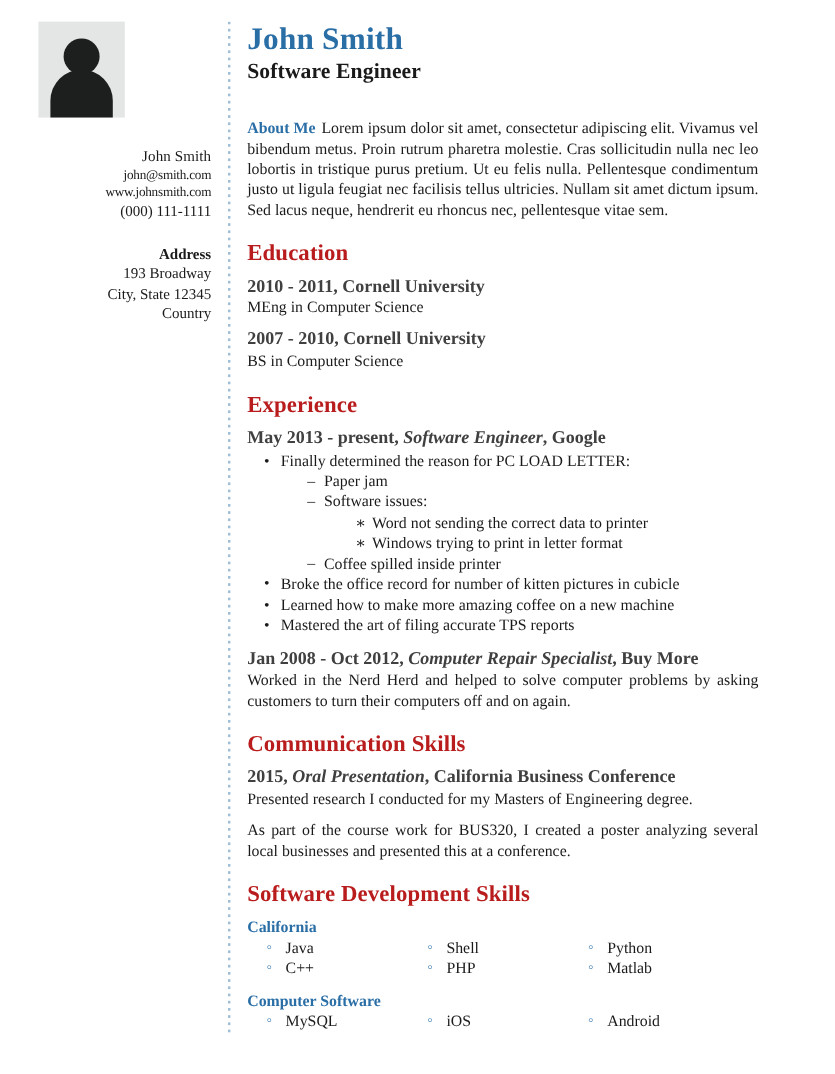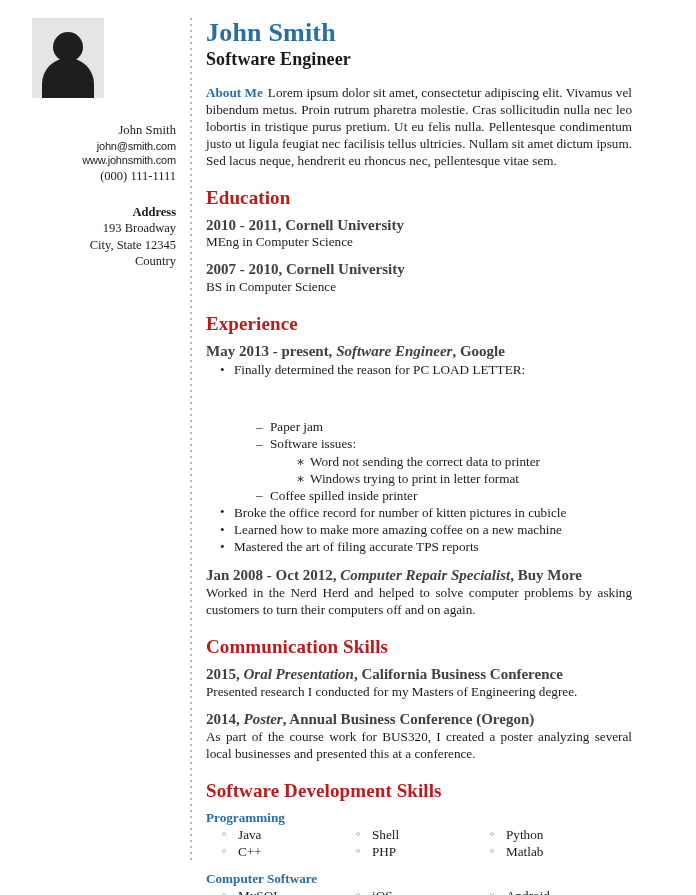--- a/index.html
+++ b/index.html
@@ -71,21 +71,21 @@
 
   .contact {
     margin-top: 24px;
     line-height: 1.33;
   }
   .contact-name {
     font-size: 12.5px;
     letter-spacing: 0.1px;
   }
   .contact-mono {
-    font-family: Liberation Sans, sans-serif;
+    font-family: Liberation Serif, serif;
     font-size: 11px;
     letter-spacing: -0.2px;
     padding-left: 12px;
   }
   .contact-phone {
     font-size: 12.5px;
   }
   .address-block {
     margin-top: 19px;
     line-height: 1.33;
@@ -116,21 +116,21 @@
   .cv-title {
     font-size: 18px;
     font-weight: bold;
     color: #1a1a1a;
     letter-spacing: 0.1px;
     margin-top: 2px;
     line-height: 1.15;
   }
 
   .about {
-    margin-top: 14px;
+    margin-top: 28px;
     font-size: 13.2px;
     line-height: 1.30;
     text-align: justify;
     hyphens: auto;
   }
   .about-label {
     color: #2a6ea6;
     font-weight: bold;
     margin-right: 5px;
   }
@@ -162,21 +162,21 @@
     hyphens: auto;
   }
 
   
   ul.lvl1, ul.lvl2, ul.lvl3 {
     list-style: none;
     margin: 0;
     padding: 0;
   }
   ul.lvl1 { margin-left: 14px; }
-  ul.lvl2 { margin-left: 22px; margin-top: 40px; }
+  ul.lvl2 { margin-left: 22px; }
   ul.lvl3 { margin-left: 26px; }
   ul.lvl1 > li, ul.lvl2 > li, ul.lvl3 > li {
     position: relative;
     padding-left: 14px;
     font-size: 13.2px;
     line-height: 1.30;
   }
   ul.lvl1 > li::before {
     content: "\2022";
     position: absolute;
@@ -309,28 +309,27 @@
     </div>
 
     <div class="section-title">Communication Skills</div>
 
     <div class="entry">
       <div class="entry-head"><span>2015, </span><em>Oral Presentation</em><span>, California Business Conference</span></div>
       <div class="entry-sub">Presented research I conducted for my Masters of Engineering degree.</div>
     </div>
 
     <div class="entry">
-      <div class="entry-head"><span>2014, </span><em>Poster</em><span>, Annual Business Conference (Oregon)</span></div>
       <div class="entry-sub">As part of the course work for BUS320, I created a poster analyzing several local businesses and presented this at a conference.</div>
     </div>
 
     <div class="section-title" style="">Software Development Skills</div>
 
     <div class="skill-group">
-      <div class="skill-group-label">Programming</div>
+      <div class="skill-group-label">California</div>
       <div class="skill-rows">
         <div class="skill-row">
           <div class="skill-cell c1">Java</div>
           <div class="skill-cell c2">Shell</div>
           <div class="skill-cell c3">Python</div>
         </div>
         <div class="skill-row">
           <div class="skill-cell c1">C++</div>
           <div class="skill-cell c2">PHP</div>
           <div class="skill-cell c3">Matlab</div>

